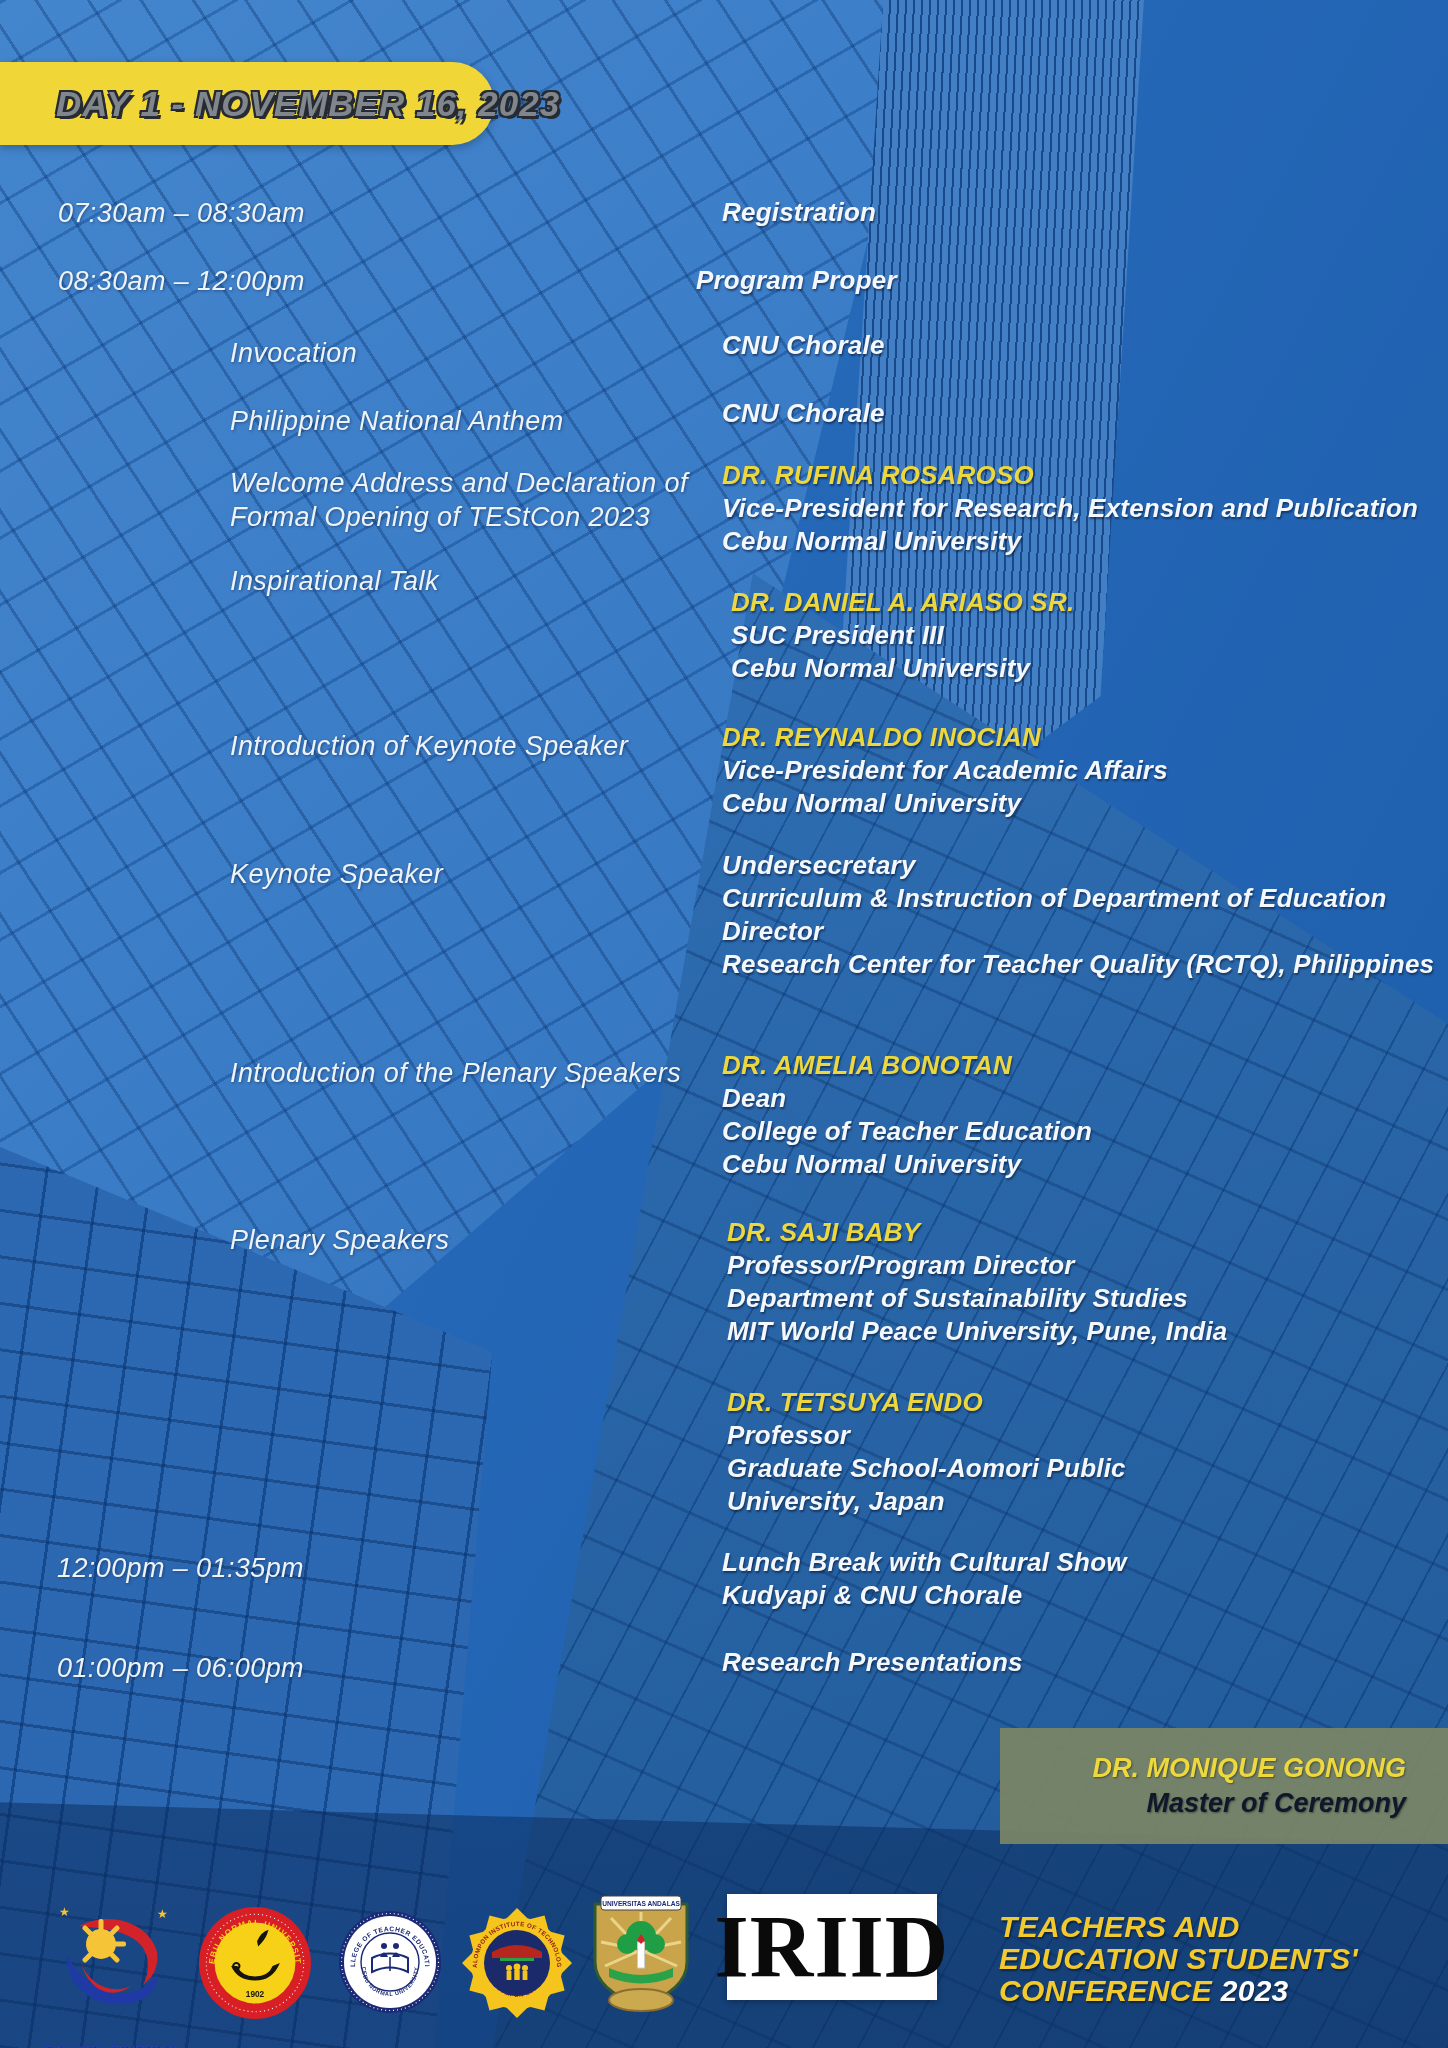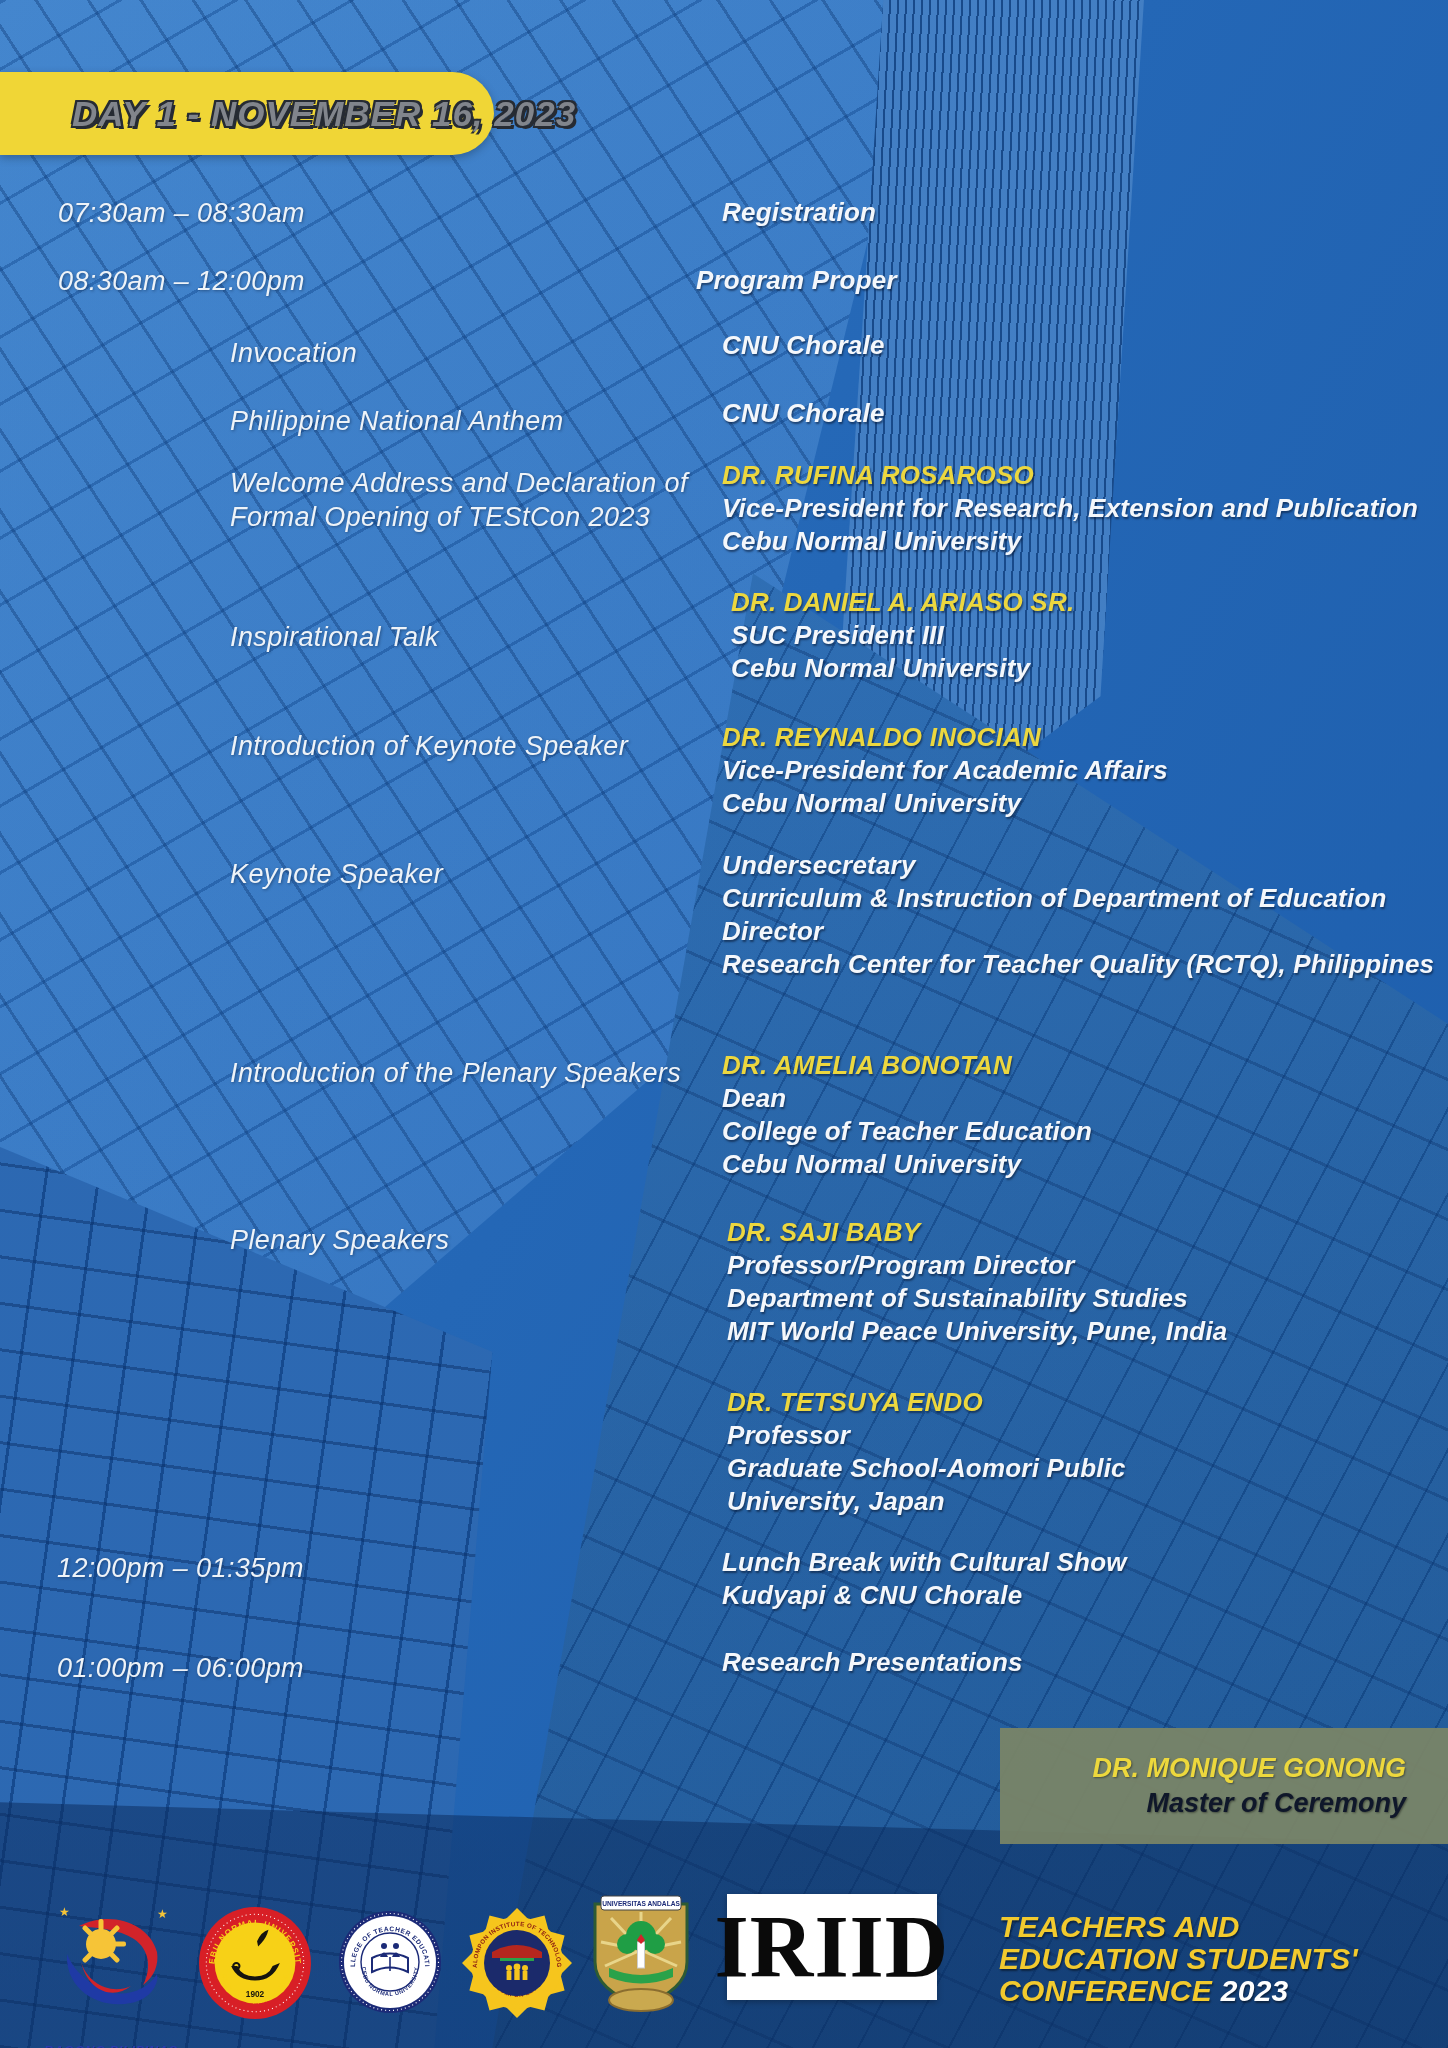--- a/index.html
+++ b/index.html
@@ -36,23 +36,23 @@
       repeating-linear-gradient(8deg, rgba(9,45,100,.45) 0 3px, rgba(255,255,255,0) 3px 46px),
       repeating-linear-gradient(98deg, rgba(9,45,100,.40) 0 3px, rgba(170,205,240,.10) 3px 52px),
       #1e5dab;
   }
   .bg-bottom{
     clip-path:polygon(0 88%,100% 90%,100% 100%,0 100%);
     background:linear-gradient(180deg,rgba(10,42,92,.25),rgba(10,42,92,.55));
   }
   
   .badge{
-    position:absolute; left:0; top:72px; width:494px; height:83px;
+    position:absolute; left:0; top:62px; width:494px; height:83px;
     background:#f0d636; border-radius:0 42px 42px 0;
-    display:flex; align-items:center; padding-left:72px; box-sizing:border-box;
+    display:flex; align-items:center; padding-left:56px; box-sizing:border-box;
     box-shadow:0 3px 8px rgba(0,0,0,.25);
   }
   .badge span{
     font-size:35px; font-weight:bold; font-style:italic; letter-spacing:1px;
     color:#81858c;
     text-shadow:-2px -2px 0 #262b33, 2px -2px 0 #262b33, -2px 2px 0 #262b33, 3px 3px 0 #262b33;
     white-space:nowrap;
   }
   
   .ltext{
@@ -138,21 +138,21 @@
   <div class="ltext" style="left:230px;top:466px">
     <div>Welcome Address and Declaration  of</div>
     <div>Formal Opening of TEStCon 2023</div>
   </div>
   <div class="rblock" style="left:722px;top:459px">
     <div class="ln speaker">DR. RUFINA ROSAROSO</div>
     <div class="ln">Vice-President for Research, Extension and Publication</div>
     <div class="ln">Cebu Normal University</div>
   </div>
 
-  <div class="ltext" style="left:230px;top:620px">Inspirational Talk</div>
+  <div class="ltext" style="left:230px;top:564px">Inspirational Talk</div>
   <div class="rblock" style="left:731px;top:586px">
     <div class="ln speaker">DR. DANIEL A. ARIASO SR.</div>
     <div class="ln">SUC President III</div>
     <div class="ln">Cebu Normal University</div>
   </div>
 
   <div class="ltext" style="left:230px;top:729px">Introduction of Keynote Speaker</div>
   <div class="rblock" style="left:722px;top:721px">
     <div class="ln speaker">DR. REYNALDO INOCIAN</div>
     <div class="ln">Vice-President for Academic Affairs</div>

